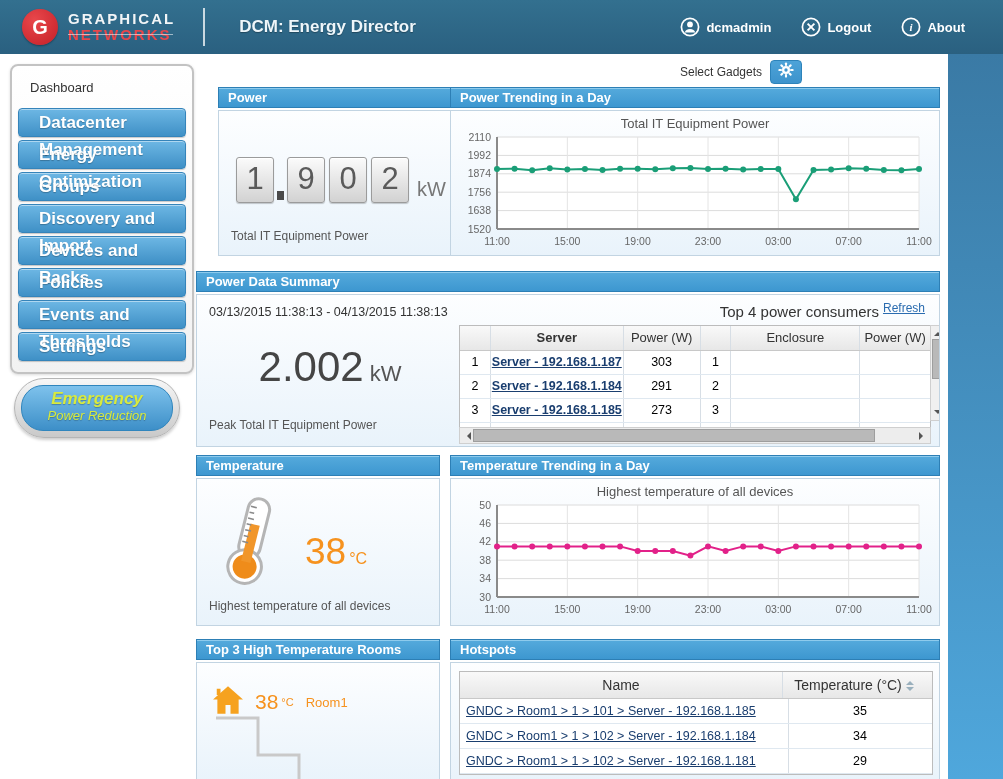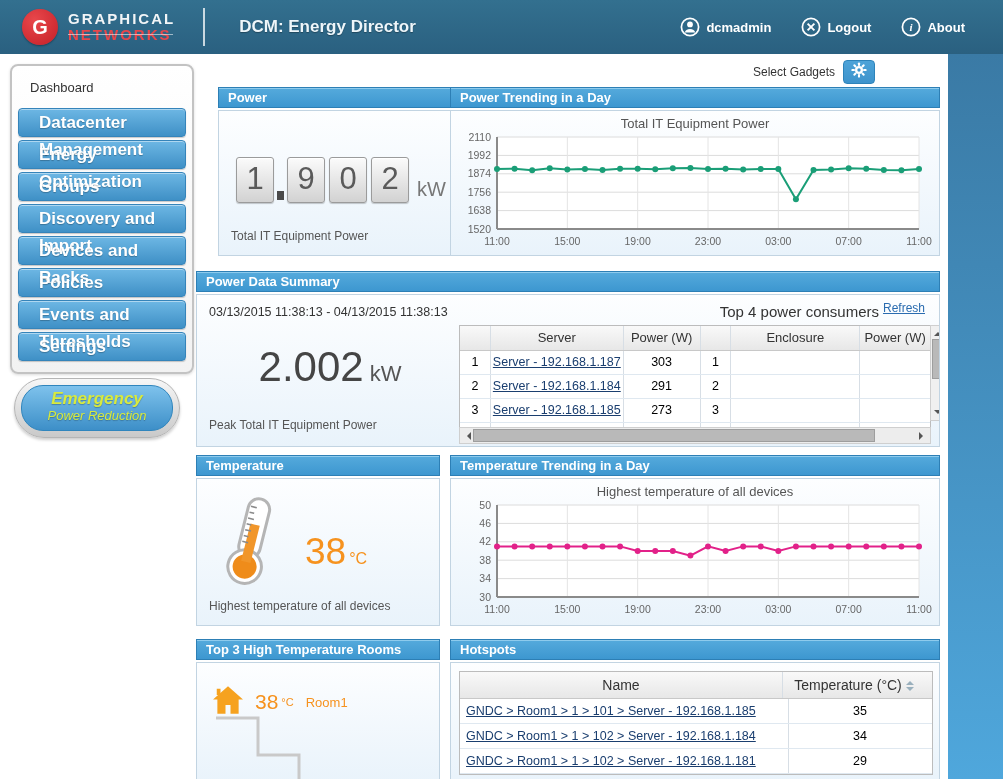--- a/index.html
+++ b/index.html
@@ -37,21 +37,21 @@
     box-shadow:inset 0 1px 0 rgba(255,255,255,.45),0 1px 1px rgba(0,0,0,.2);text-shadow:0 1px 1px rgba(0,0,0,.25);}
   .emerg-outer{position:absolute;left:14px;top:378px;width:164px;height:58px;border-radius:30px;
     background:linear-gradient(#f7f7f7,#c9c9c9);border:1px solid #b5b5b5;box-shadow:0 2px 3px rgba(0,0,0,.2);
     display:flex;align-items:center;justify-content:center;cursor:pointer;}
   .emerg-inner{width:150px;height:44px;border-radius:22px;background:linear-gradient(#7ec2ec,#3d8fc8);
     border:1px solid #2f85bd;text-align:center;color:#d8ea3e;font-style:italic;}
   .emerg-inner .l1{font-size:17px;font-weight:bold;margin-top:4px;line-height:1.1;text-shadow:0 1px 1px rgba(0,0,0,.25);}
   .emerg-inner .l2{font-size:13px;line-height:1.1;text-shadow:0 1px 1px rgba(0,0,0,.25);}
 
   
-  .select-gadgets{position:absolute;left:680px;top:60px;width:268px;display:flex;align-items:center;justify-content:center;gap:8px;}
+  .select-gadgets{position:absolute;left:680px;top:60px;width:268px;display:flex;align-items:center;justify-content:flex-start;gap:8px;}
   .select-gadgets .lbl{font-size:12px;color:#333;}
   .gear-btn{width:30px;height:22px;border-radius:4px;background:linear-gradient(#4da3d8,#3d93cc);
     border:1px solid #2d83ba;display:flex;align-items:center;justify-content:center;cursor:pointer;}
 
   .gadget{position:absolute;}
   .g-header{height:19px;line-height:19px;background:linear-gradient(#55aadc,#3d97d0);
     border:1px solid #2d7fb5;box-shadow:inset 0 1px 0 #8ecbed;color:#fff;font-weight:bold;font-size:13px;padding-left:9px;}
   .g-body{border:1px solid #c2d4e2;margin-top:2px;background:linear-gradient(#fdfeff,#e9f3fb);position:relative;overflow:hidden;}
 
   
@@ -73,21 +73,21 @@
   .pds-big .v{font-size:42px;}
   .pds-big .u{font-size:22px;color:#555;margin-left:6px;}
   .pds-cap{position:absolute;left:12px;bottom:14px;font-size:12px;color:#555;}
   .t4-title{position:absolute;left:262px;top:8px;width:420px;text-align:right;font-size:15px;color:#333;}
   .refresh{position:absolute;right:14px;top:6px;font-size:12px;color:#2b6cb0;text-decoration:underline;cursor:pointer;}
   .t4{position:absolute;left:262px;top:30px;width:470px;border:1px solid #bcbcbc;background:#fff;font-size:12.5px;}
   .t4 .hrow,.t4 .drow{display:flex;}
   .t4 .hrow{height:24px;line-height:24px;background:linear-gradient(#f9f9f9,#e7e7e7);border-bottom:1px solid #c8c8c8;color:#333;font-size:13px;}
   .t4 .drow{height:23px;line-height:23px;border-bottom:1px solid #dfe8f0;background:#fff;}
   .t4 .c{border-right:1px solid #d7dee5;text-align:center;overflow:hidden;white-space:nowrap;}
-  .t4 .c0{width:30px;}.t4 .c1{width:132px;}.t4 .c2{width:76px;}.t4 .c3{width:30px;}.t4 .c4{width:128px;}.t4 .c5{width:70px;border-right:none;}
+  .t4 .c0{width:30px;}.t4 .c1{width:132px;font-weight:bold;}.t4 .c2{width:76px;}.t4 .c3{width:30px;}.t4 .c4{width:128px;}.t4 .c5{width:70px;border-right:none;}
   .t4 .partial{height:7px;overflow:hidden;}
   .link{color:#1a3e6f;text-decoration:underline;cursor:pointer;}
   .vscroll{position:absolute;left:733px;top:30px;width:15px;height:94px;background:#f0f0f0;border:1px solid #cfcfcf;}
   .vscroll .thumb{position:absolute;left:1px;top:13px;width:11px;height:38px;background:#b9b9b9;border:1px solid #9e9e9e;}
   .hscroll{position:absolute;left:262px;top:132px;width:470px;height:15px;background:#ededed;border:1px solid #cfcfcf;display:flex;align-items:center;}
   .hscroll .thumb{height:11px;width:400px;background:#b9b9b9;border:1px solid #9e9e9e;margin-left:2px;}
   .arrow{width:0;height:0;border:4px solid transparent;}
   .ar-left{border-right-color:#555;margin-left:3px;}
   .ar-right{border-left-color:#555;margin-left:auto;margin-right:3px;}
   .ar-up{border-bottom-color:#555;position:absolute;left:3px;top:2px;}

